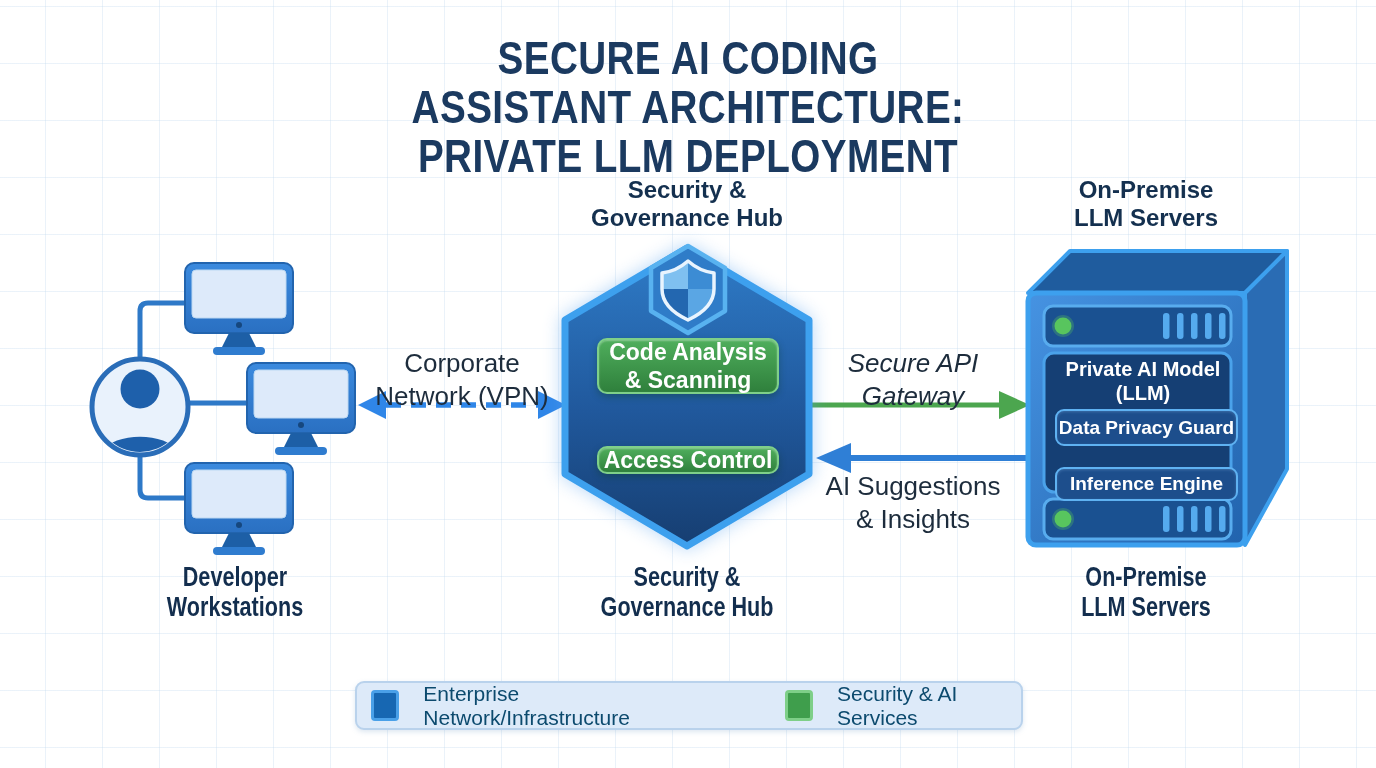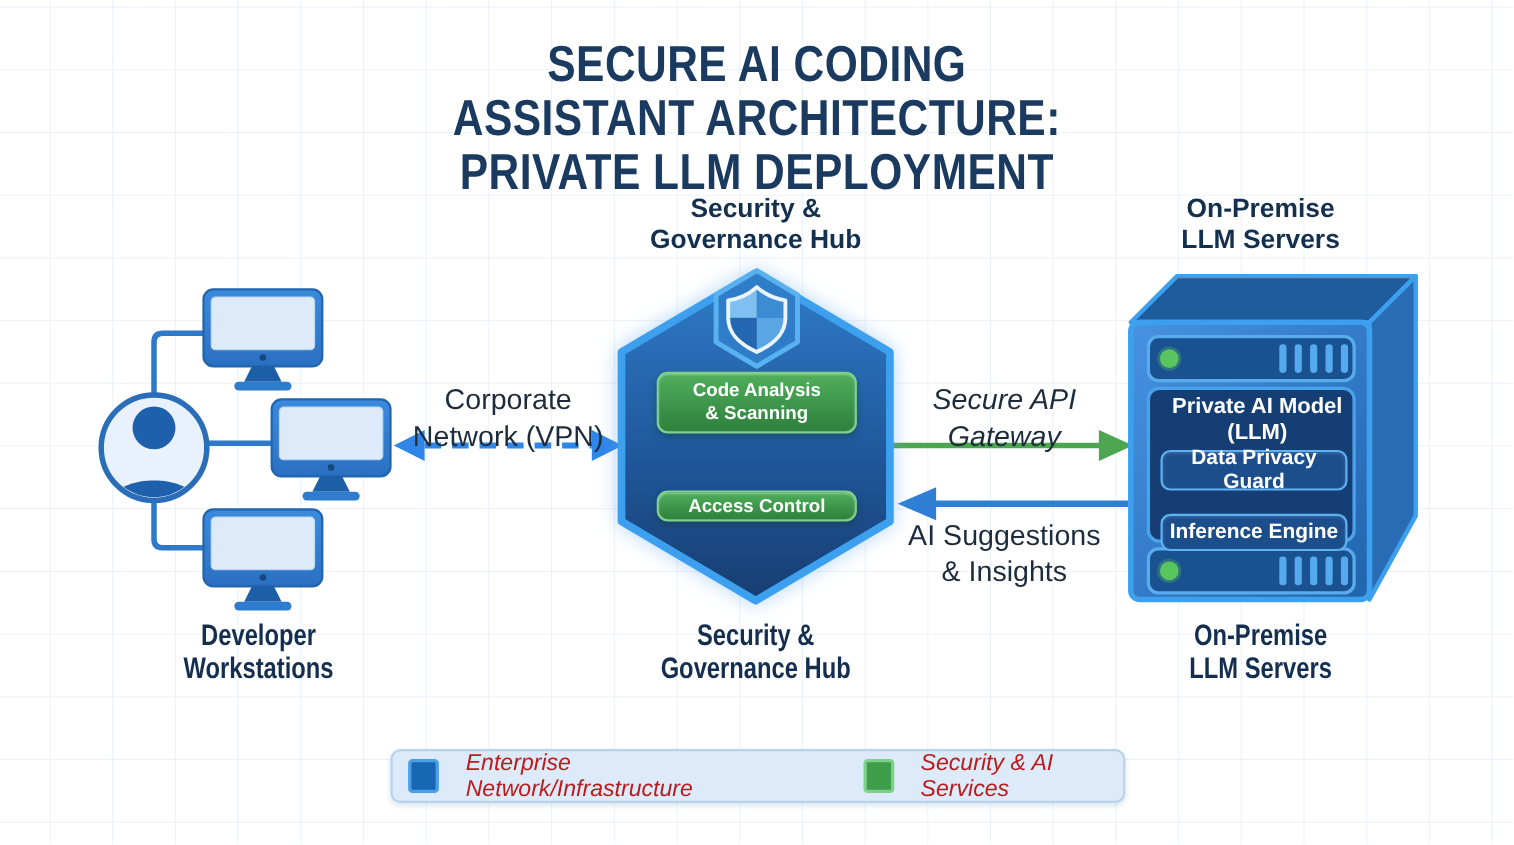--- a/index.html
+++ b/index.html
@@ -23,49 +23,49 @@
     transform:translateX(-50%) scaleX(.84);transform-origin:center top;
     text-shadow:0 1px 0 rgba(255,255,255,.6);
   }
   .node-lbl-top{font-size:24px;font-weight:700;line-height:1.18;}
   .node-lbl-bot{font-size:27px;font-weight:700;line-height:1.12;color:#132e4e;}
   .arrow-lbl{font-size:26px;font-weight:400;line-height:1.25;color:#1d2c3c;}
   .svc-btn{
     position:absolute;left:597px;width:182px;
     background:linear-gradient(180deg,#4fae5c 0%,#2f803c 100%);
     border:2.5px solid #7fd089;border-radius:10px;
-    color:#fff;font-weight:700;font-size:17px;line-height:1.22;
+    color:#fff;font-weight:700;font-size:23px;line-height:1.22;
     display:flex;align-items:center;justify-content:center;text-align:center;
     white-space:pre-line;box-sizing:border-box;
     box-shadow:0 3px 7px rgba(15,60,30,.35), inset 0 1px 2px rgba(255,255,255,.35);
   }
   .model-title{
     position:absolute;left:1138px;top:357px;width:190px;
     transform:translateX(-50%);text-align:center;white-space:pre-line;
     color:#fff;font-size:20px;font-weight:700;line-height:1.2;padding-left:10px;
   }
   .srv-btn{
-    position:absolute;left:1055px;width:170px;
+    position:absolute;left:1055px;width:183px;
     background:#1d4e8c;border:2.5px solid #5fb2f2;border-radius:9px;
     color:#fff;font-size:19px;font-weight:600;
-    display:flex;align-items:center;justify-content:center;text-align:center;
+    display:flex;align-items:center;justify-content:center;text-align:left;
     box-sizing:border-box;box-shadow:inset 0 1px 3px rgba(160,210,255,.25);
   }
   .legend{
     position:absolute;left:355px;top:681px;width:668px;height:49px;
     background:#ddeaf9;border:2px solid #b9d2ec;border-radius:9px;
     display:flex;align-items:center;box-sizing:border-box;
     padding-left:14px;box-shadow:0 2px 5px rgba(120,160,200,.25);
   }
   .legend-item{display:flex;align-items:center;gap:24px;}
   .legend-item + .legend-item{margin-left:86px;}
   .swatch{width:31px;height:31px;border-radius:4px;box-sizing:border-box;}
   .swatch-blue{border:3px solid #4aa0e8;}
   .swatch-green{border:3px solid #7ecf88;}
-  .legend-label{font-size:21px;color:#b91c1c;font-style:italic;}
+  .legend-label{font-size:21px;color:#0c4a6e;}
 </style>
 </head>
 <body>
 
 <div class="stage">
 
   <svg width="1376" height="768" viewBox="0 0 1376 768">
     <defs>
       <linearGradient id="hexGrad" x1="0" y1="0" x2="0" y2="1">
         <stop offset="0" stop-color="#2f7cc8"></stop>

